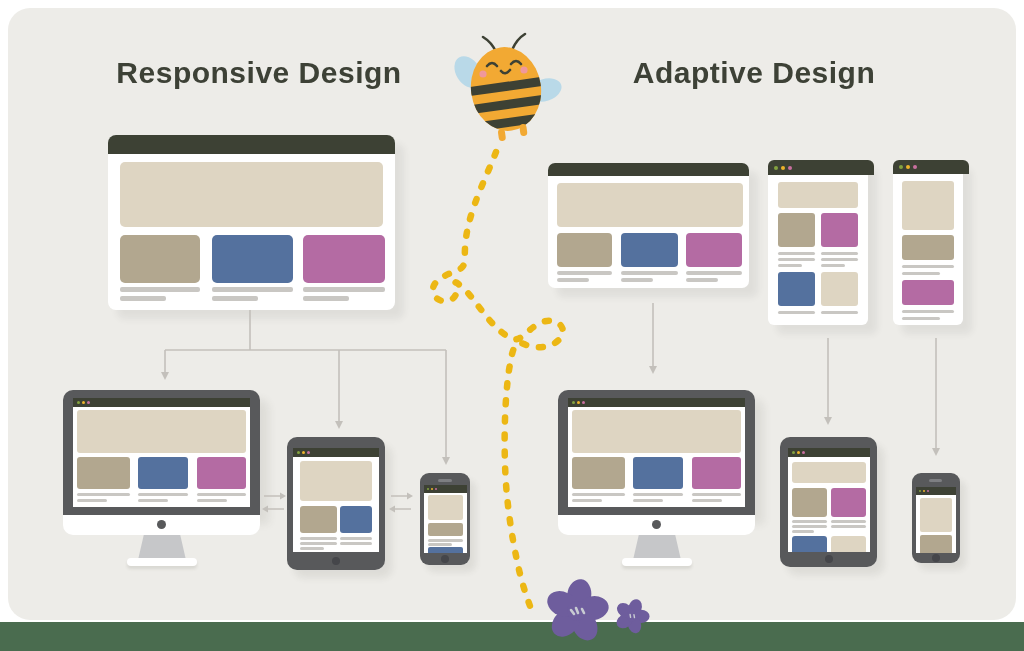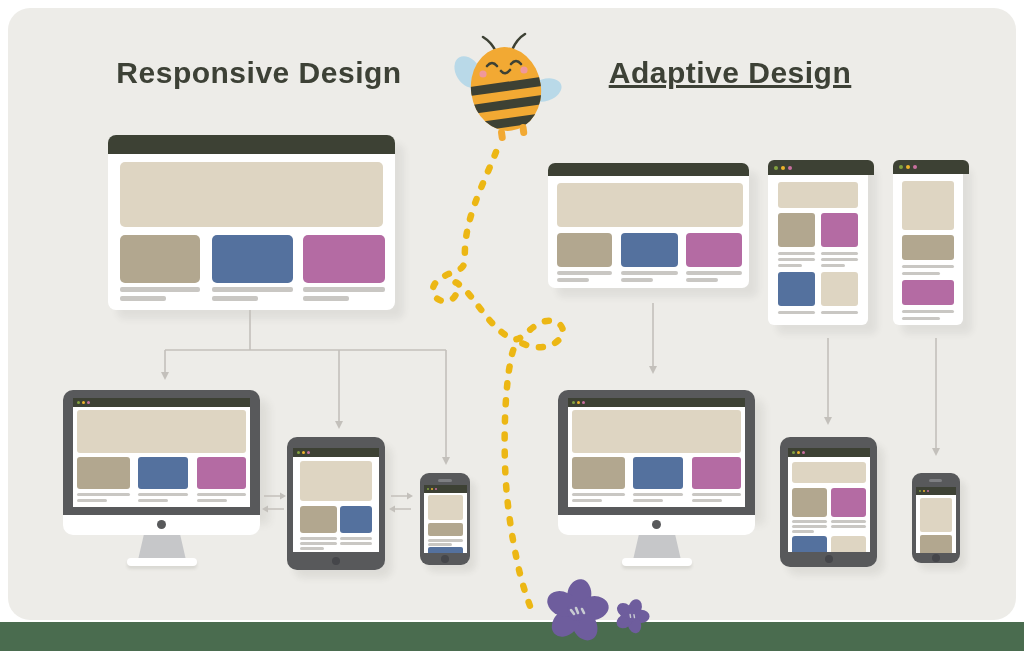--- a/index.html
+++ b/index.html
@@ -41,21 +41,21 @@
   .fcent{stroke:var(--flower_center,#c8cbd2);stroke-width:2.6;stroke-linecap:round;fill:none;}
 </style>
 </head>
 <body>
 
 <div id="stage">
   <div id="card"></div>
   <div id="grass"></div>
 
   <div class="heading" style="left:99px;width:320px;">Responsive Design</div>
-  <div class="heading" style="left:580px;width:300px;text-decoration:underline;">Adaptive Design</div>
+  <div class="heading" style="left:604px;width:300px;">Adaptive Design</div>
 
   <div class="win" style="left:108px;top:135px;width:287px;height:175px;border-radius:8px;">
     <div class="bar" style="height:19px;border-radius:8px 8px 0 0;"></div>
     <div class="blk hero" style="left:12px;top:27px;width:263px;height:65px;border-radius:5px;"></div>
     <div class="blk tan" style="left:12px;top:100px;width:80px;height:48px;border-radius:5px;"></div>
     <div class="blk blue" style="left:104px;top:100px;width:81px;height:48px;border-radius:5px;"></div>
     <div class="blk mag" style="left:195px;top:100px;width:82px;height:48px;border-radius:5px;"></div>
     <div class="ln" style="left:12px;top:152px;width:80px;height:5px;"></div>
     <div class="ln" style="left:104px;top:152px;width:81px;height:5px;"></div>
     <div class="ln" style="left:195px;top:152px;width:82px;height:5px;"></div>

